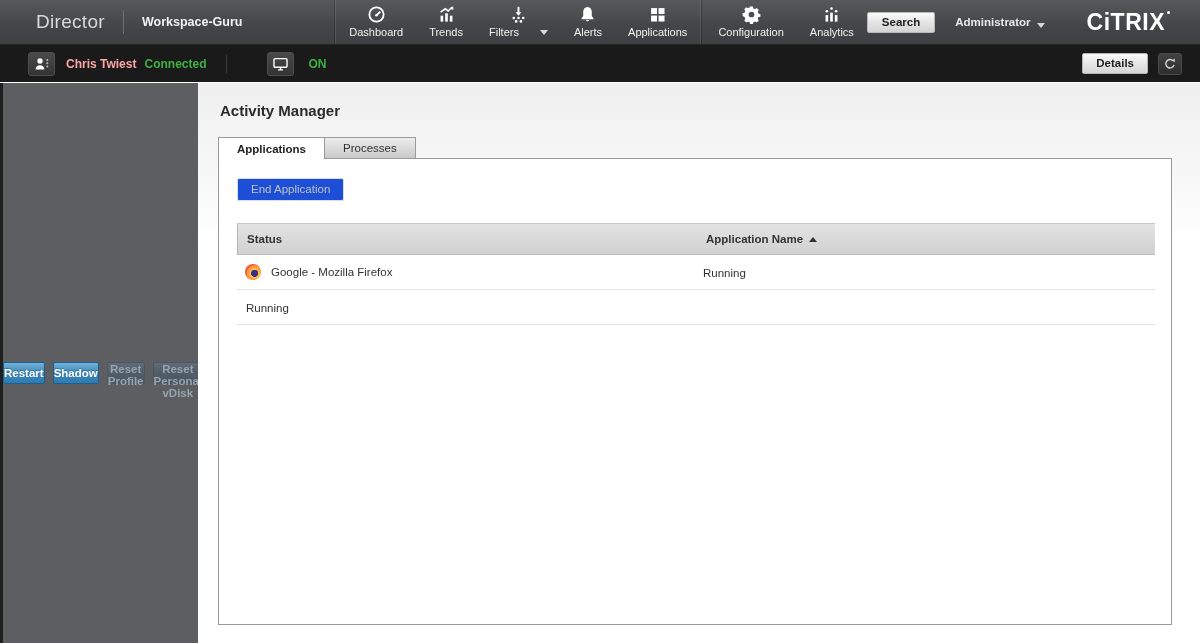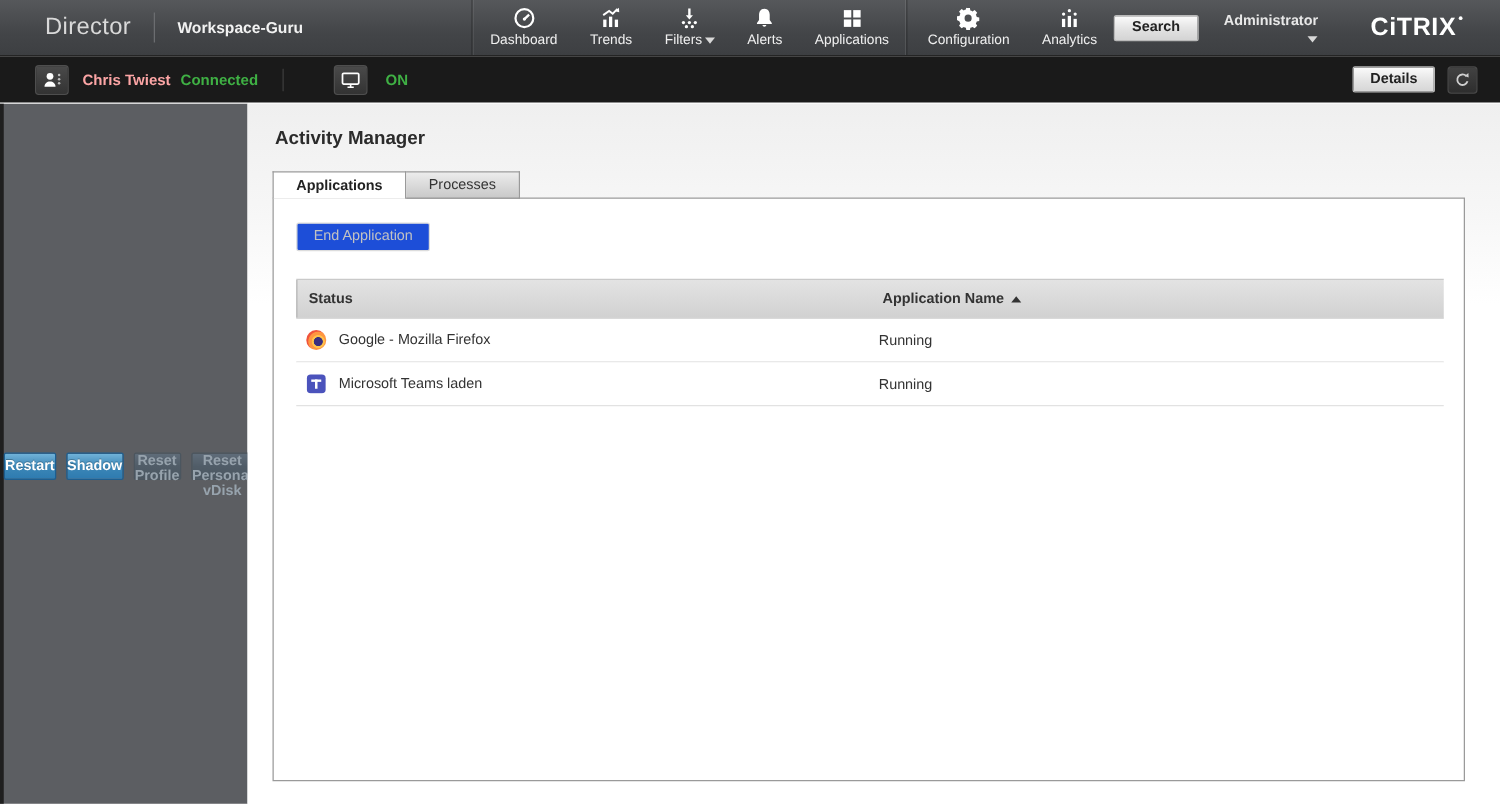--- a/index.html
+++ b/index.html
@@ -14,32 +14,32 @@
   .brand { font-size:19px; color:#d9d9d9; font-weight:400; letter-spacing:.3px; }
   .brand-divider { width:1px; height:24px; background:#6b6d70; margin:0 18px; }
   .workspace { font-size:12.5px; color:#f2f2f2; font-weight:700; }
   .nav-section { display:flex; align-items:stretch;
     border-left:1px solid rgba(255,255,255,.10); border-right:1px solid rgba(255,255,255,.10);
     box-shadow:-1px 0 0 rgba(0,0,0,.25), 1px 0 0 rgba(0,0,0,.25); }
   .nav-item { display:flex; flex-direction:column; align-items:center; justify-content:center;
     padding:4px 13px 5px; cursor:pointer; gap:2px; }
   .nav-item .nav-label { font-size:11px; color:#f0f0f0; white-space:nowrap; }
   .nav-item svg { display:block; }
-  .nav-caret-wrap { display:flex; align-items:center; gap:2px; }
+  .nav-caret-wrap { display:flex; align-items:center; gap:21px; }
   .caret-down { width:0; height:0; border-left:4px solid transparent; border-right:4px solid transparent;
     border-top:5px solid #d8d8d8; display:inline-block; }
   .config-section { display:flex; align-items:stretch; margin-left:4px; }
   .top-spacer { flex:1; }
   .search-btn { align-self:center; margin-right:20px; padding:3px 14px 4px; font-size:11.5px; font-weight:700;
     color:#222; background:linear-gradient(#fbfbfb,#e2e2e2 55%,#d4d4d4); border:1px solid #b9b9b9;
     border-radius:2px; cursor:pointer; }
-  .admin-menu { align-self:center; display:flex; align-items:flex-end; gap:6px; margin-right:42px; cursor:pointer;flex-direction:column; }
+  .admin-menu { align-self:center; display:flex; align-items:flex-end; gap:6px; margin-right:42px; cursor:pointer; }
   .admin-label { font-size:11.5px; font-weight:700; color:#e8e8e8; }
   .citrix-logo { align-self:center; margin-right:30px; display:flex; align-items:flex-start; cursor:default; }
-  .citrix-text { font-size:20px; font-weight:700; color:#ffffff; letter-spacing:.5px; }
+  .citrix-text { font-size:23px; font-weight:700; color:#ffffff; letter-spacing:.5px; }
   .citrix-dot { width:3px; height:3px; background:#fff; border-radius:50%; margin:2px 0 0 2px; }
 
   
   .session-bar { height:37px; background:#1a1a1a; display:flex; align-items:center; position:relative; }
   .icon-btn-dark { width:27px; height:24px; border-radius:3px; border:1px solid #4e4e4e;
     background:linear-gradient(#4a4a4a,#333333); display:flex; align-items:center; justify-content:center;
     cursor:pointer; flex-shrink:0; }
   .user-btn { margin-left:28px; }
   .session-user-name { font-size:12px; font-weight:700; color:#fca5a5; margin-left:11px;text-align:right; }
   .session-status { font-size:12px; font-weight:700; color:#3fb044; margin-left:8px; }
@@ -276,30 +276,20 @@
           <div class="cell-app">
             <span class="firefox-icon"></span>
             <span class="cell-text">Google - Mozilla Firefox</span>
           </div>
           <div class="cell-status">
             <span class="cell-text">Running</span>
           </div>
         </div>
 
         <div class="trow">
-          <div class="cell-app">
-            <span class="teams-icon">
-              <svg width="16" height="16" viewBox="0 0 16 16">
-                  <rect x="0.5" y="0.5" width="15" height="15" rx="3" fill="#4b53bc"></rect>
-                  <rect x="4" y="4.6" width="8" height="1.9" fill="#fff"></rect>
-                  <rect x="7" y="4.6" width="2" height="7.4" fill="#fff"></rect>
-                </svg>
-            </span>
-            <span class="cell-text">Microsoft Teams laden</span>
-          </div>
           <div class="cell-status">
             <span class="cell-text">Running</span>
           </div>
         </div>
       </div>
     </div>
   </div>
 </div>
 
 </body></html>

